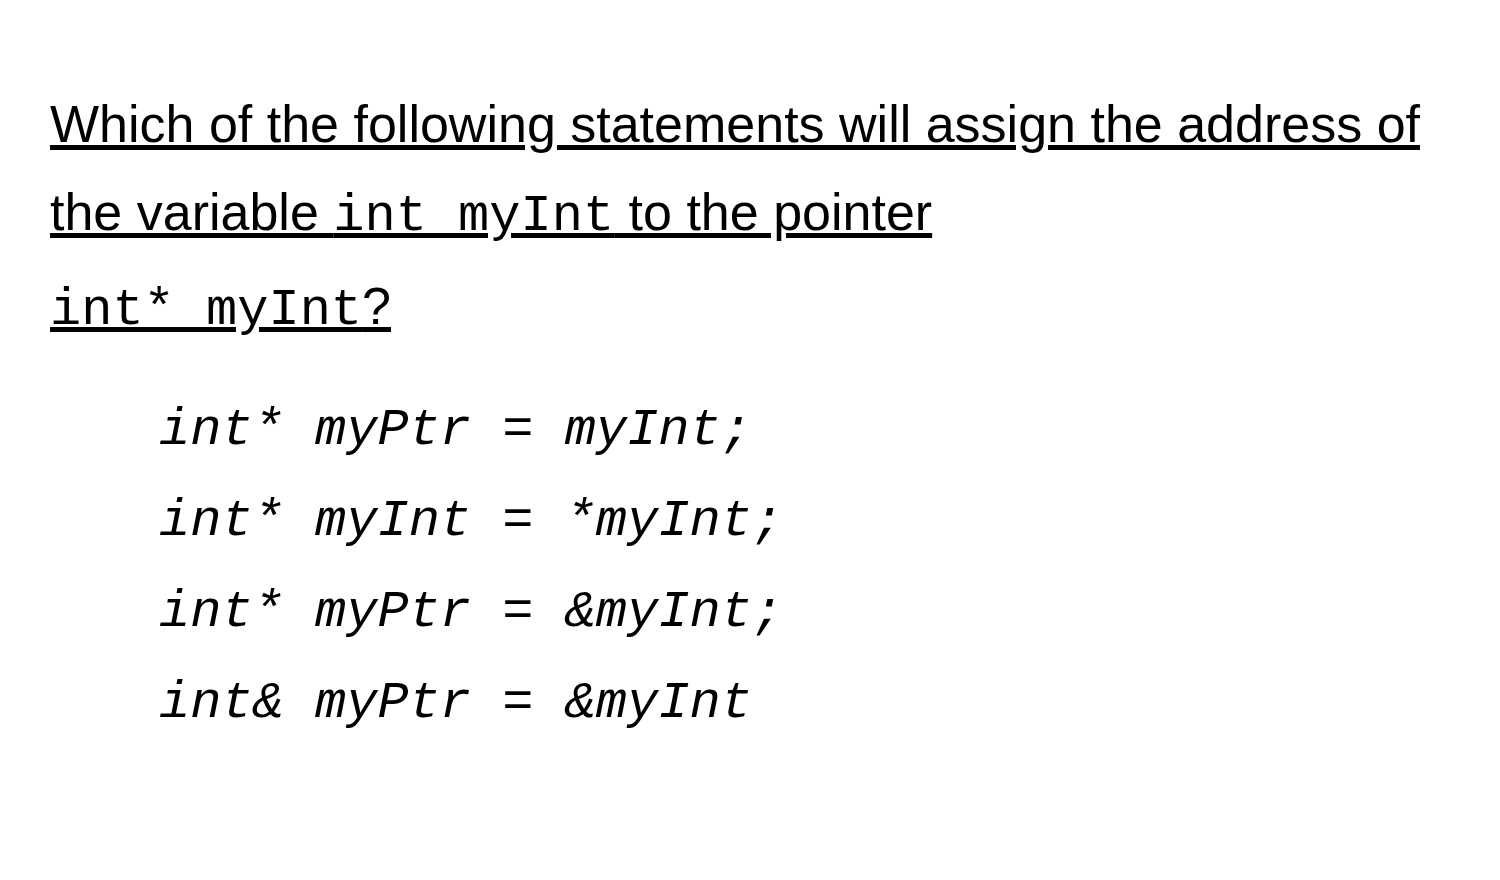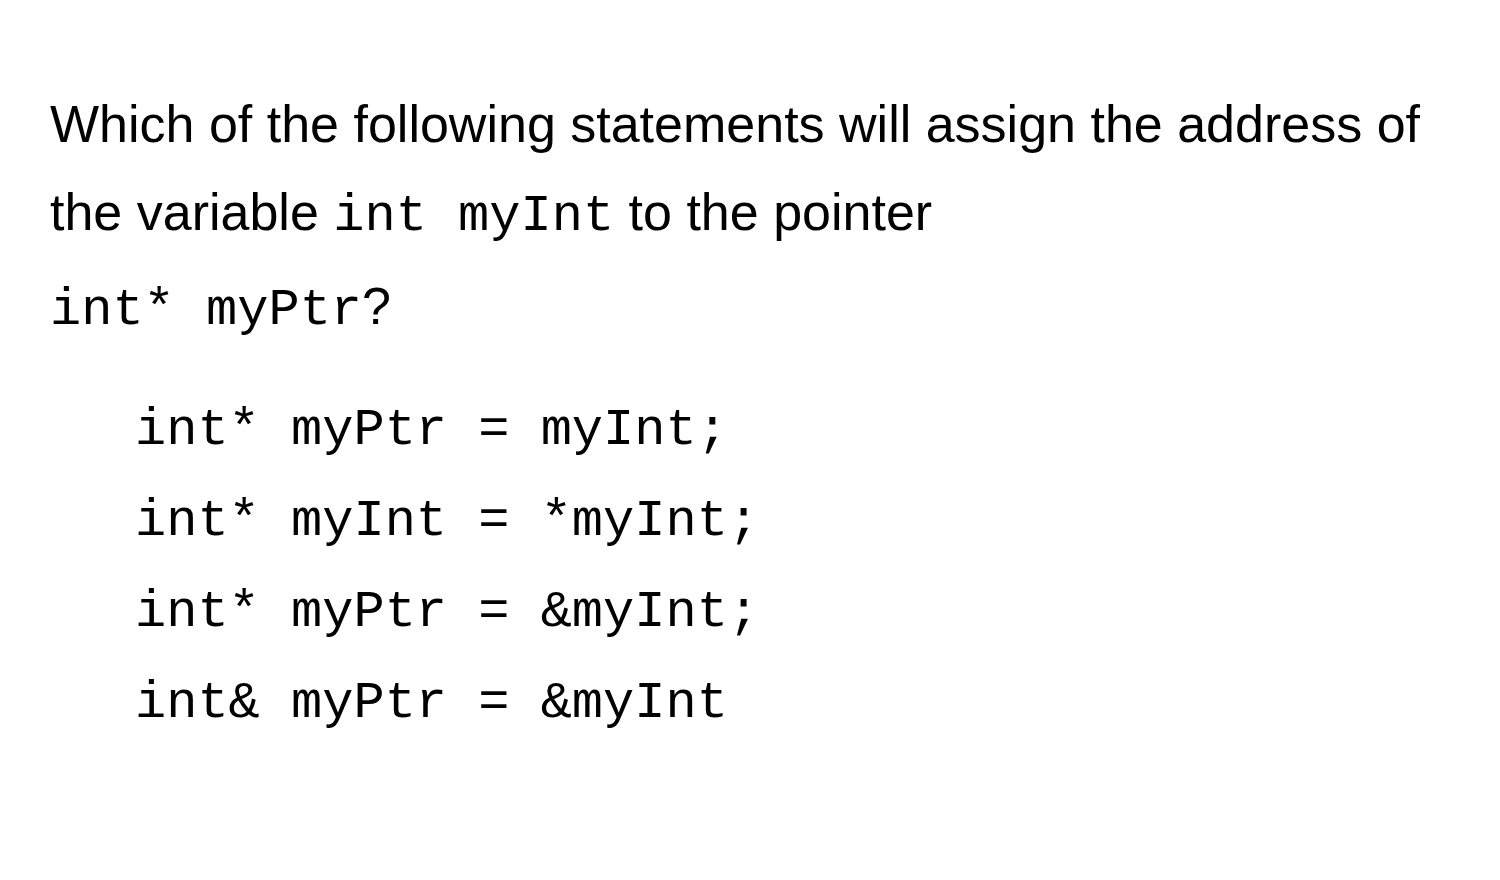--- a/index.html
+++ b/index.html
@@ -14,41 +14,43 @@
       font-family: Arial, Helvetica, sans-serif;
       color: #000000;
       padding: 80px 50px 50px 50px;
       overflow: hidden;
     }
     .question {
       font-size: 52px;
       line-height: 1.7;
       font-weight: 400;
       margin-bottom: 30px;
+      text-decoration: underline;
     }
     .code-inline {
       font-family: "Courier New", Courier, monospace;
       font-size: 52px;
     }
     .options {
-      margin-left: 85px;
+      margin-left: 109px;
       margin-top: 10px;
+      font-style: italic;
     }
     .option {
       font-family: "Courier New", Courier, monospace;
       font-size: 52px;
       line-height: 1.75;
       white-space: pre;
     }
   </style>
 </head>
 <body>
 
 <div class="question">
-  <span>Which of the following statements will assign the address of the variable </span><span class="code-inline">int myInt</span><span> to the pointer </span><br><span class="code-inline">int* myPtr</span><span>?</span>
+  <span>Which of the following statements will assign the address of the variable </span><span class="code-inline">int myInt</span><span> to the pointer </span><br><span class="code-inline">int* myInt</span><span>?</span>
 </div>
 
 <div class="options">
   <div class="option">int* myPtr = myInt;</div>
   <div class="option">int* myInt = *myInt;</div>
   <div class="option">int* myPtr = &amp;myInt;</div>
   <div class="option">int&amp; myPtr = &amp;myInt</div>
 </div>
 
 </body></html>

